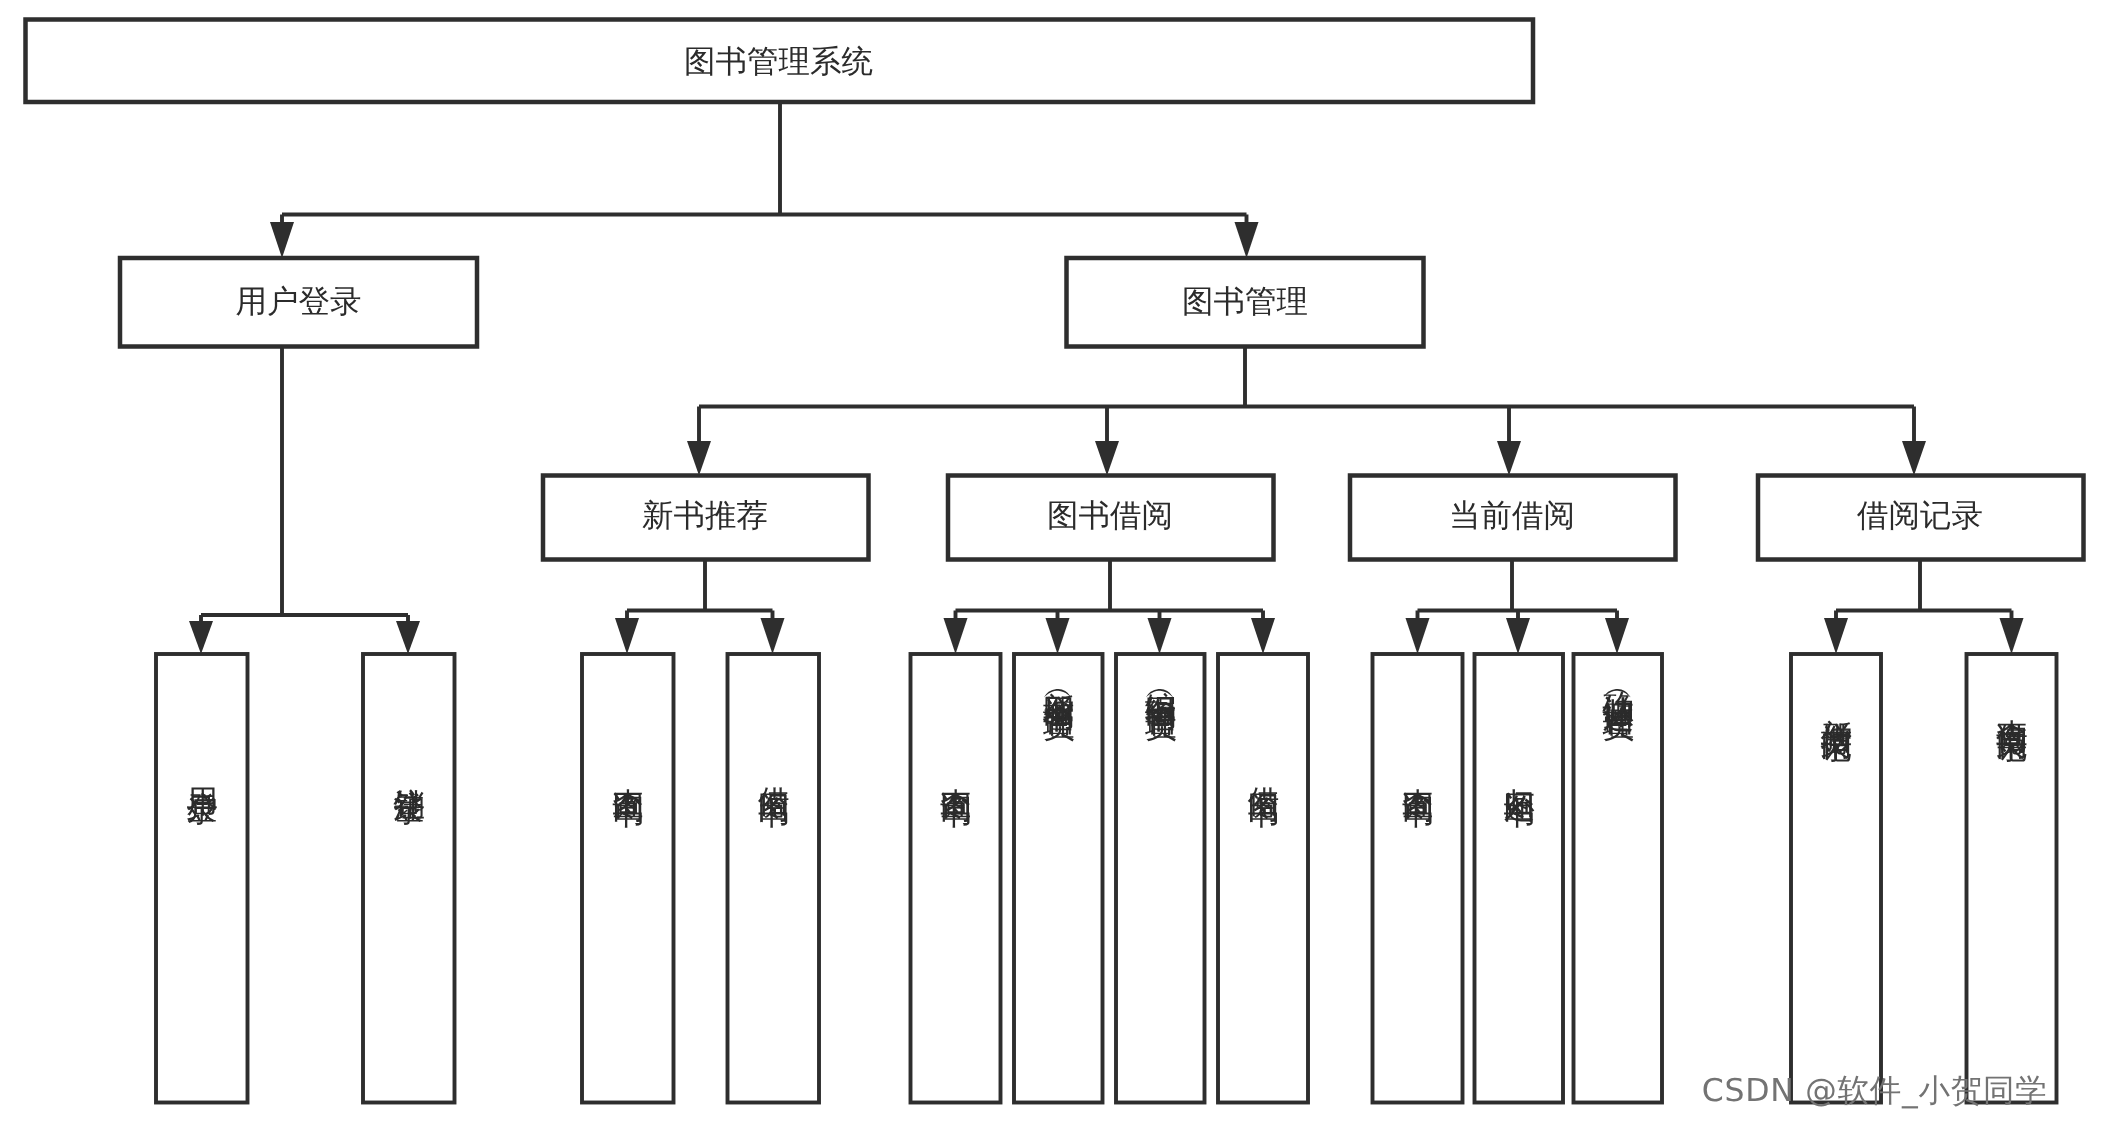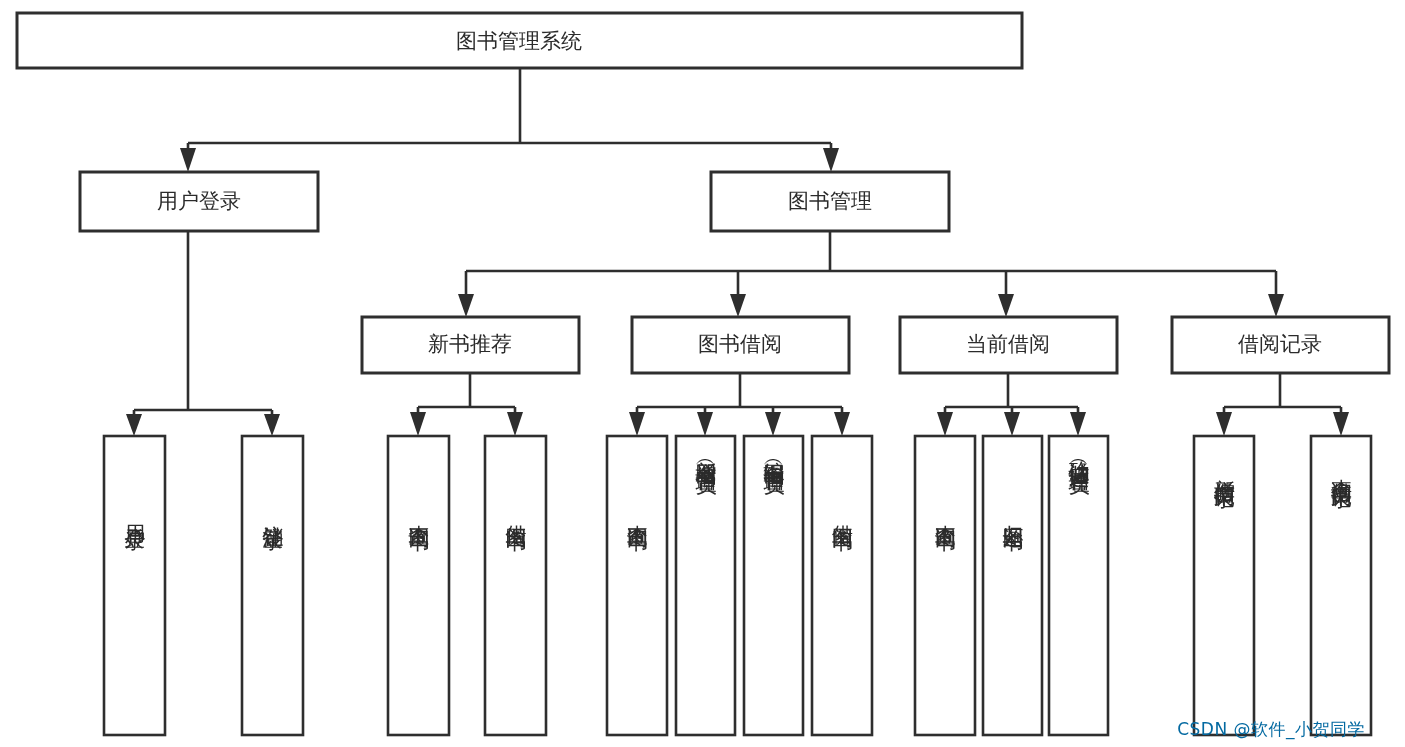--- a/index.html
+++ b/index.html
@@ -70,22 +70,22 @@
     line-height: 1.18;
     color: #2b2b2b;
     letter-spacing: 2px;
     white-space: nowrap;
   }
   .watermark {
     position: absolute;
     right: 10px;
     bottom: 6px;
     font-family: "DejaVu Sans", "Liberation Sans", sans-serif;
-    font-size: 17px;
-    color: #0369a1;
+    font-size: 21px;
+    color: #737373;
     letter-spacing: 0.5px;
     white-space: nowrap;
   }
 </style>
 </head>
 <body>
 
 <div id="diagram-root">
 
   <svg class="tree" viewBox="0 0 1405 747">

